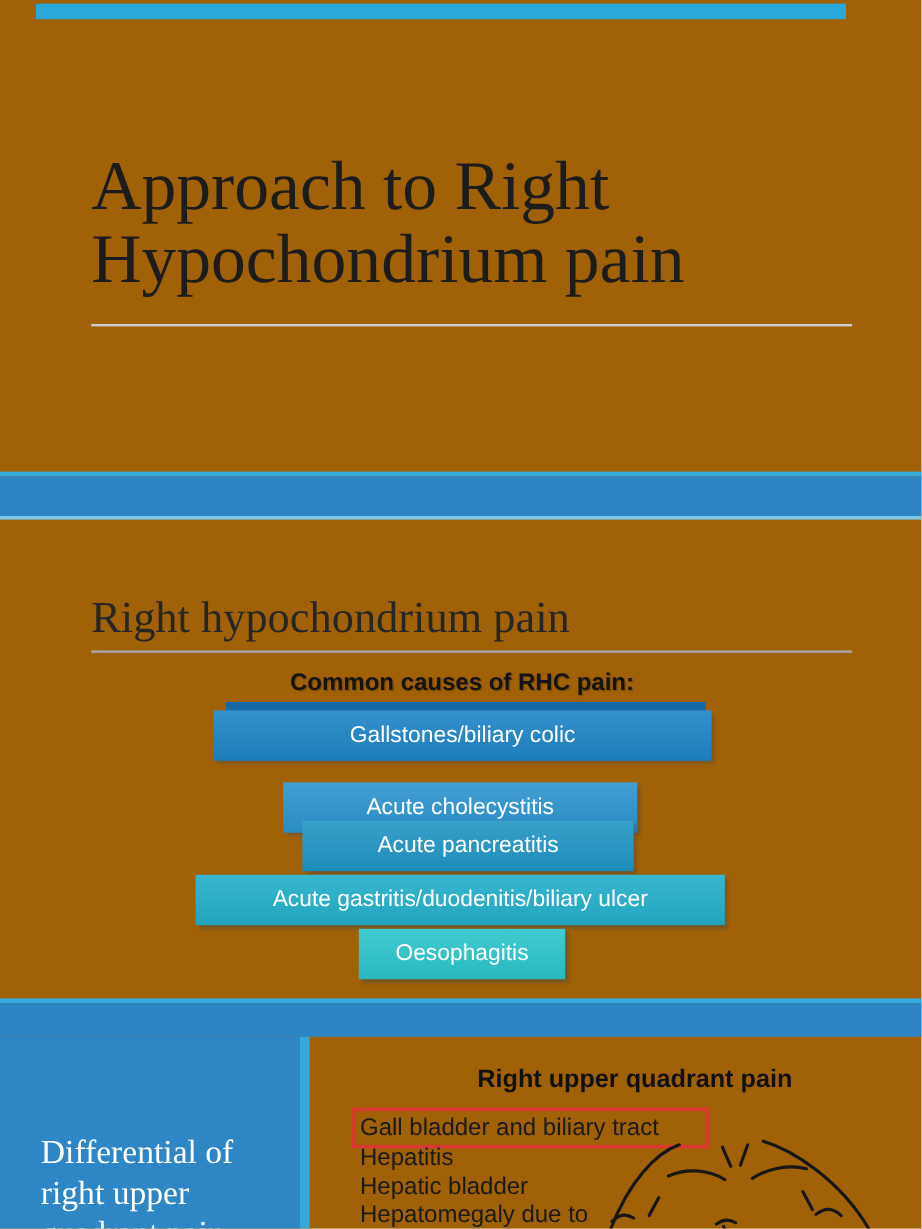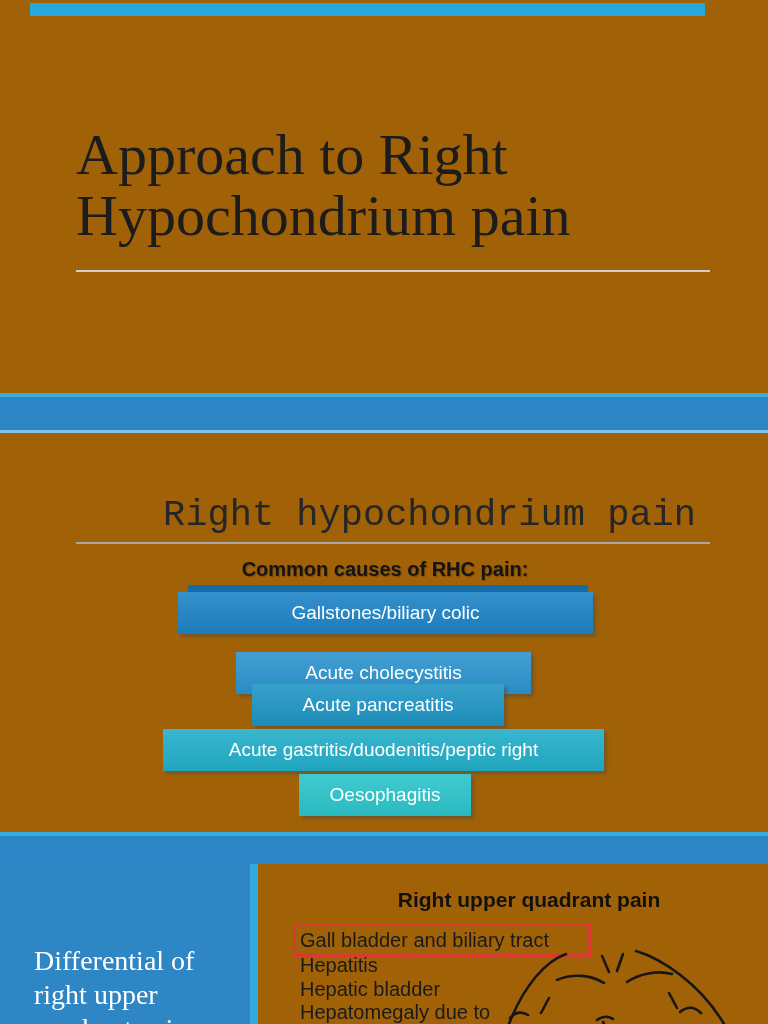--- a/index.html
+++ b/index.html
@@ -20,39 +20,39 @@
   .divider{position:absolute;left:0;width:768px;}
   .divider .stripe-top{height:4px;}
   .divider .body{height:33px;}
   .divider .stripe-bottom{height:3px;}
   .divider1{top:393px;}
   .divider2{top:832px;}
   .divider2 .body{height:28px;}
   
   .rhc-heading{
     position:absolute;left:76px;top:494px;width:620px;
-    font-family:Liberation Mono, monospace;
-    font-size:37px;color:#262626;font-weight:400;text-align:right;
+    font-family:Liberation Serif, serif;
+    font-size:37px;color:#262626;font-weight:400;
   }
   .rule-rhc{left:76px;top:542px;width:634px;background:#a8a8a8;}
   .funnel-title{
     position:absolute;left:160px;top:558px;width:450px;text-align:center;
     font-size:20px;font-weight:bold;color:#141414;
     text-shadow:1px 1px 1px rgba(0,0,0,0.25);
   }
   .funnel-top-face{position:absolute;left:188px;top:585px;width:400px;height:9px;background:#166AA6;}
   .funnel-bar{
     position:absolute;height:42px;display:flex;align-items:center;justify-content:center;
     color:#ffffff;font-size:19px;
     box-shadow:3px 3px 3px rgba(70,70,70,0.45);
     background-image:linear-gradient(180deg,rgba(255,255,255,0.10),rgba(0,0,0,0.06));
   }
   .fb1{left:178px;top:592px;width:415px;}
   .fb2{left:236px;top:639px;width:295px;}
-  .fb3{left:252px;top:684px;width:252px;}
+  .fb3{left:252px;top:684px;width:276px;}
   .fb4{left:163px;top:729px;width:441px;}
   .fb5{left:299px;top:774px;width:172px;}
   
   .s3-sidebar{position:absolute;left:0;top:864px;width:250px;height:160px;}
   .s3-sidebar-accent{position:absolute;left:250px;top:864px;width:8px;height:160px;}
   .s3-sidebar-title{
     position:absolute;left:34px;top:944px;width:210px;
     font-family:"Liberation Serif","DejaVu Serif",serif;
     font-size:28px;line-height:1.22;color:#ffffff;
   }
@@ -92,21 +92,21 @@
 
   <div class="rhc-heading">Right hypochondrium pain</div>
   <div class="rule rule-rhc"></div>
 
   <div class="funnel-title">Common causes of RHC pain:</div>
 
   <div class="funnel-top-face"></div>
   <div class="funnel-bar fb1" style="background-color: rgb(30, 132, 198);">Gallstones/biliary colic</div>
   <div class="funnel-bar fb2" style="background-color: rgb(45, 148, 207); margin-top: 13px;">Acute cholecystitis</div>
   <div class="funnel-bar fb3" style="background-color: rgb(32, 149, 196);">Acute pancreatitis</div>
-  <div class="funnel-bar fb4" style="background-color: rgb(34, 175, 201);">Acute gastritis/duodenitis/peptic right</div>
+  <div class="funnel-bar fb4" style="background-color: rgb(34, 175, 201);">Acute gastritis/duodenitis/biliary ulcer</div>
   <div class="funnel-bar fb5" style="background-color: rgb(43, 197, 203);">Oesophagitis</div>
 
   <div class="divider divider2">
     <div class="stripe-top" style="background-color: rgb(54, 173, 224);"></div>
     <div class="body" style="background-color: rgb(44, 133, 197);"></div>
 
   </div>
 
   <div class="s3-sidebar" style="background-color: rgb(46, 134, 196);"></div>
   <div class="s3-sidebar-accent" style="background-color: rgb(53, 169, 220);"></div>

